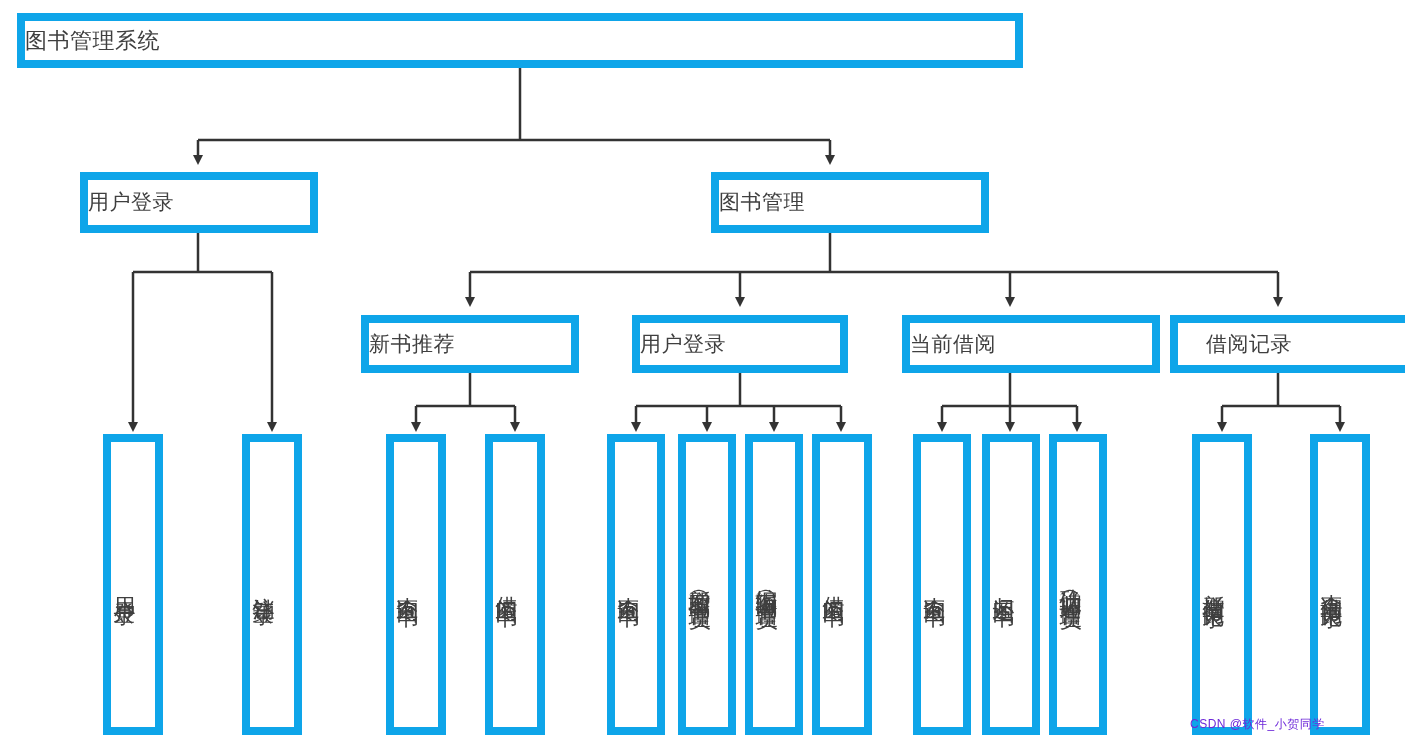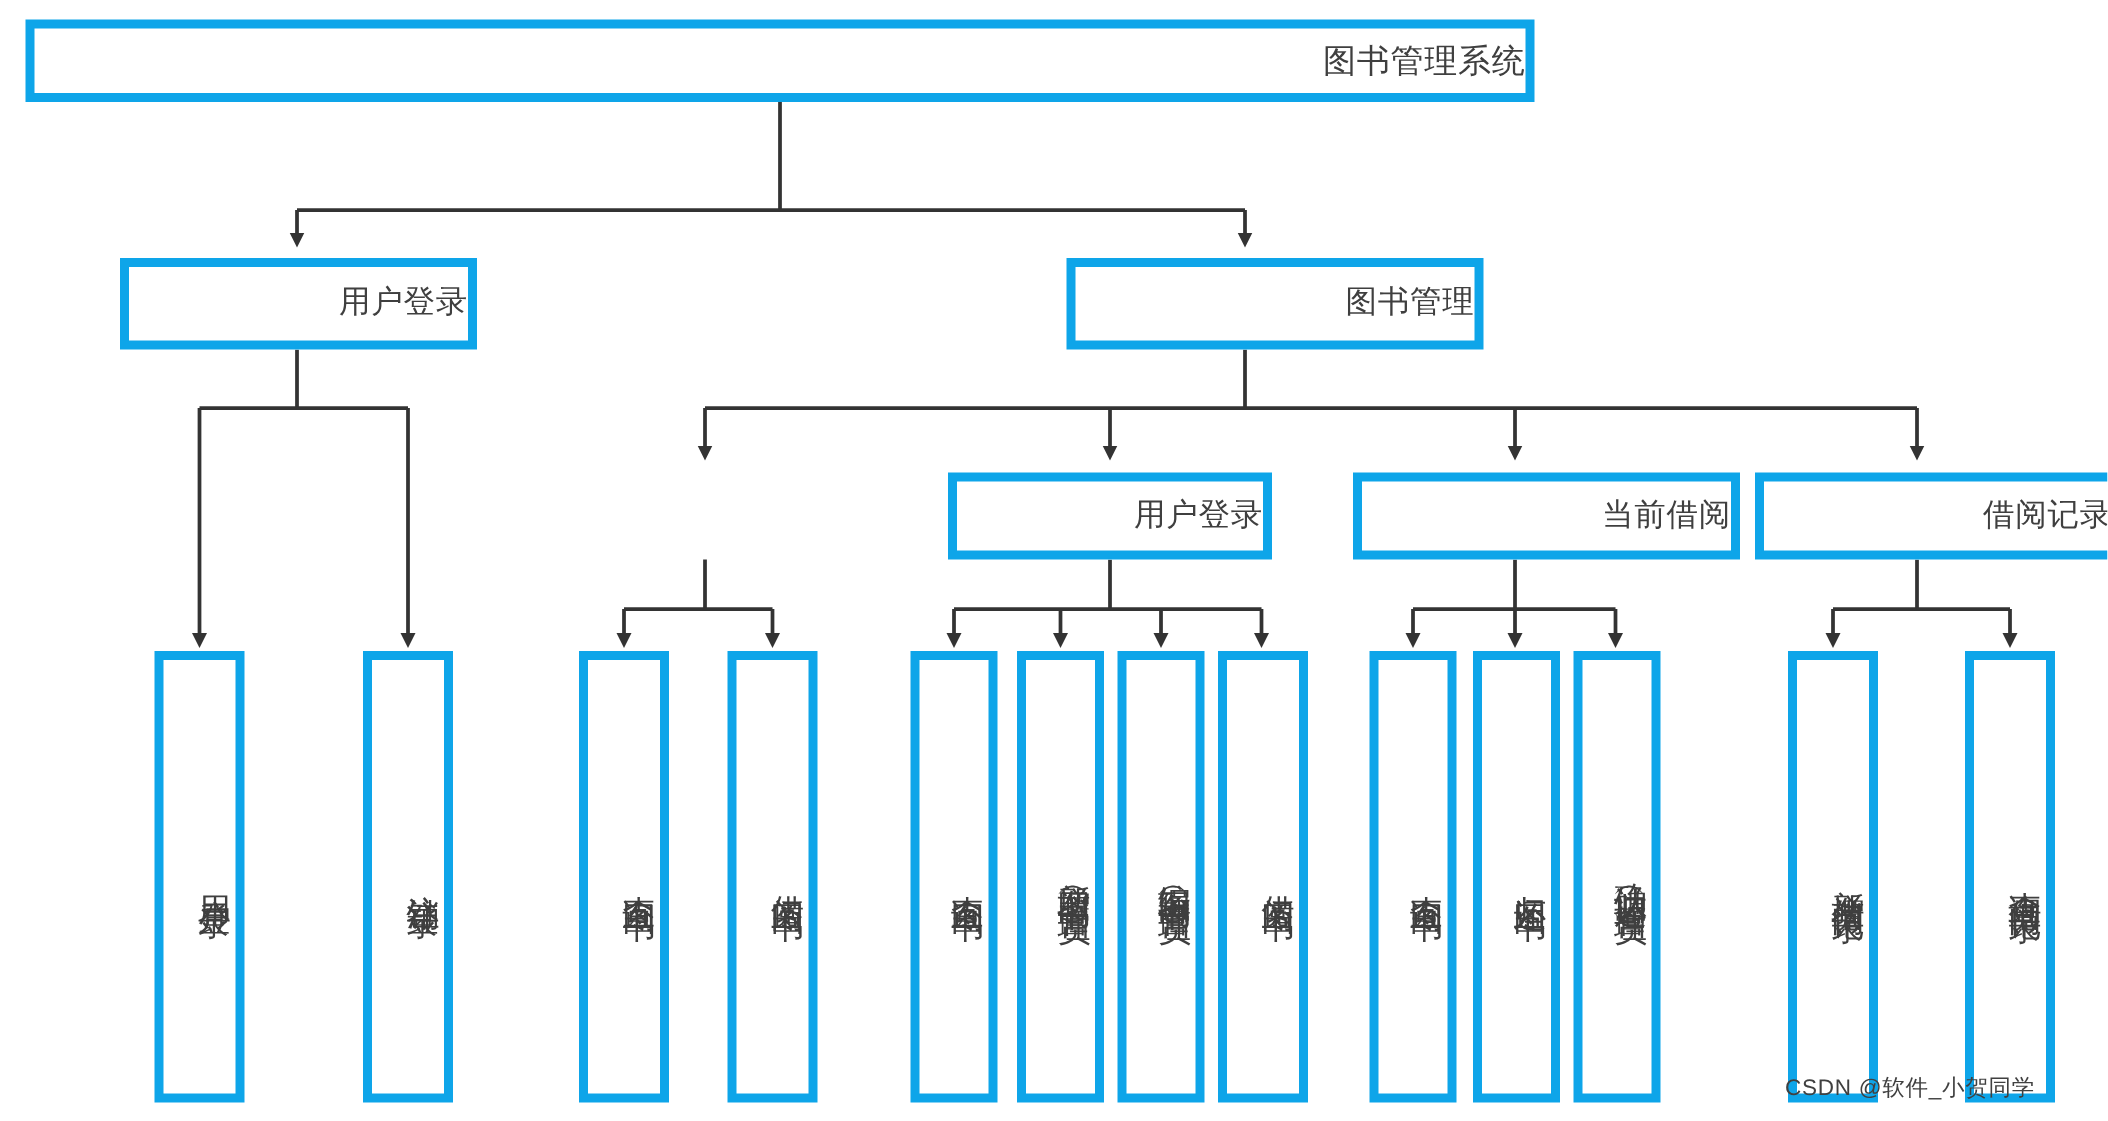--- a/index.html
+++ b/index.html
@@ -20,25 +20,25 @@
   #edges {
     position: absolute;
     left: 0;
     top: 0;
     width: 1405px;
     height: 747px;
   }
   .node {
     position: absolute;
     box-sizing: border-box;
-    border: 6px solid #0ea5e9;
+    border: 8px solid #0ea5e9;
     background: #ffffff;
     display: flex;
     align-items: center;
-    justify-content: flex-end;
+    justify-content: flex-start;
     color: #3f3f3f;
   }
   .node-label {
     font-size: 21px;
     line-height: 1.25;
     letter-spacing: 0.5px;
     white-space: nowrap;
     color: #3f3f3f;
   }
   .node.vertical .node-label {
@@ -46,22 +46,22 @@
     text-orientation: upright;
     letter-spacing: 3px;
     font-size: 22px;
     white-space: nowrap;
   }
   .node.root .node-label {
     font-size: 22px;
   }
   .watermark {
     position: absolute;
-    font-size: 15px;
-    color: #404040;
+    font-size: 12px;
+    color: #6d28d9;
     white-space: nowrap;
     letter-spacing: 0.5px;
   }
 </style>
 </head>
 <body>
 
 <div id="canvas">
 
   <svg id="edges" viewBox="0 0 1405 747">
@@ -119,20 +119,23 @@
   </div>
 
   <div class="node" style="left:80px; top:172px; width:238px; height:61px;">
     <span class="node-label">用户登录</span>
   </div>
 
   <div class="node" style="left:711px; top:172px; width:278px; height:61px;">
     <span class="node-label">图书管理</span>
   </div>
 
+  <div class="node" style="left:361px; top:315px; width:218px; height:58px;">
+    <span class="node-label">新书推荐</span>
+  </div>
 
   <div class="node" style="left:632px; top:315px; width:216px; height:58px;">
     <span class="node-label">用户登录</span>
   </div>
 
   <div class="node" style="left:902px; top:315px; width:258px; height:58px;">
     <span class="node-label">当前借阅</span>
   </div>
 
   <div class="node" style="left:1170px; top:315px; width:244px; height:58px;padding-left:28px;">

